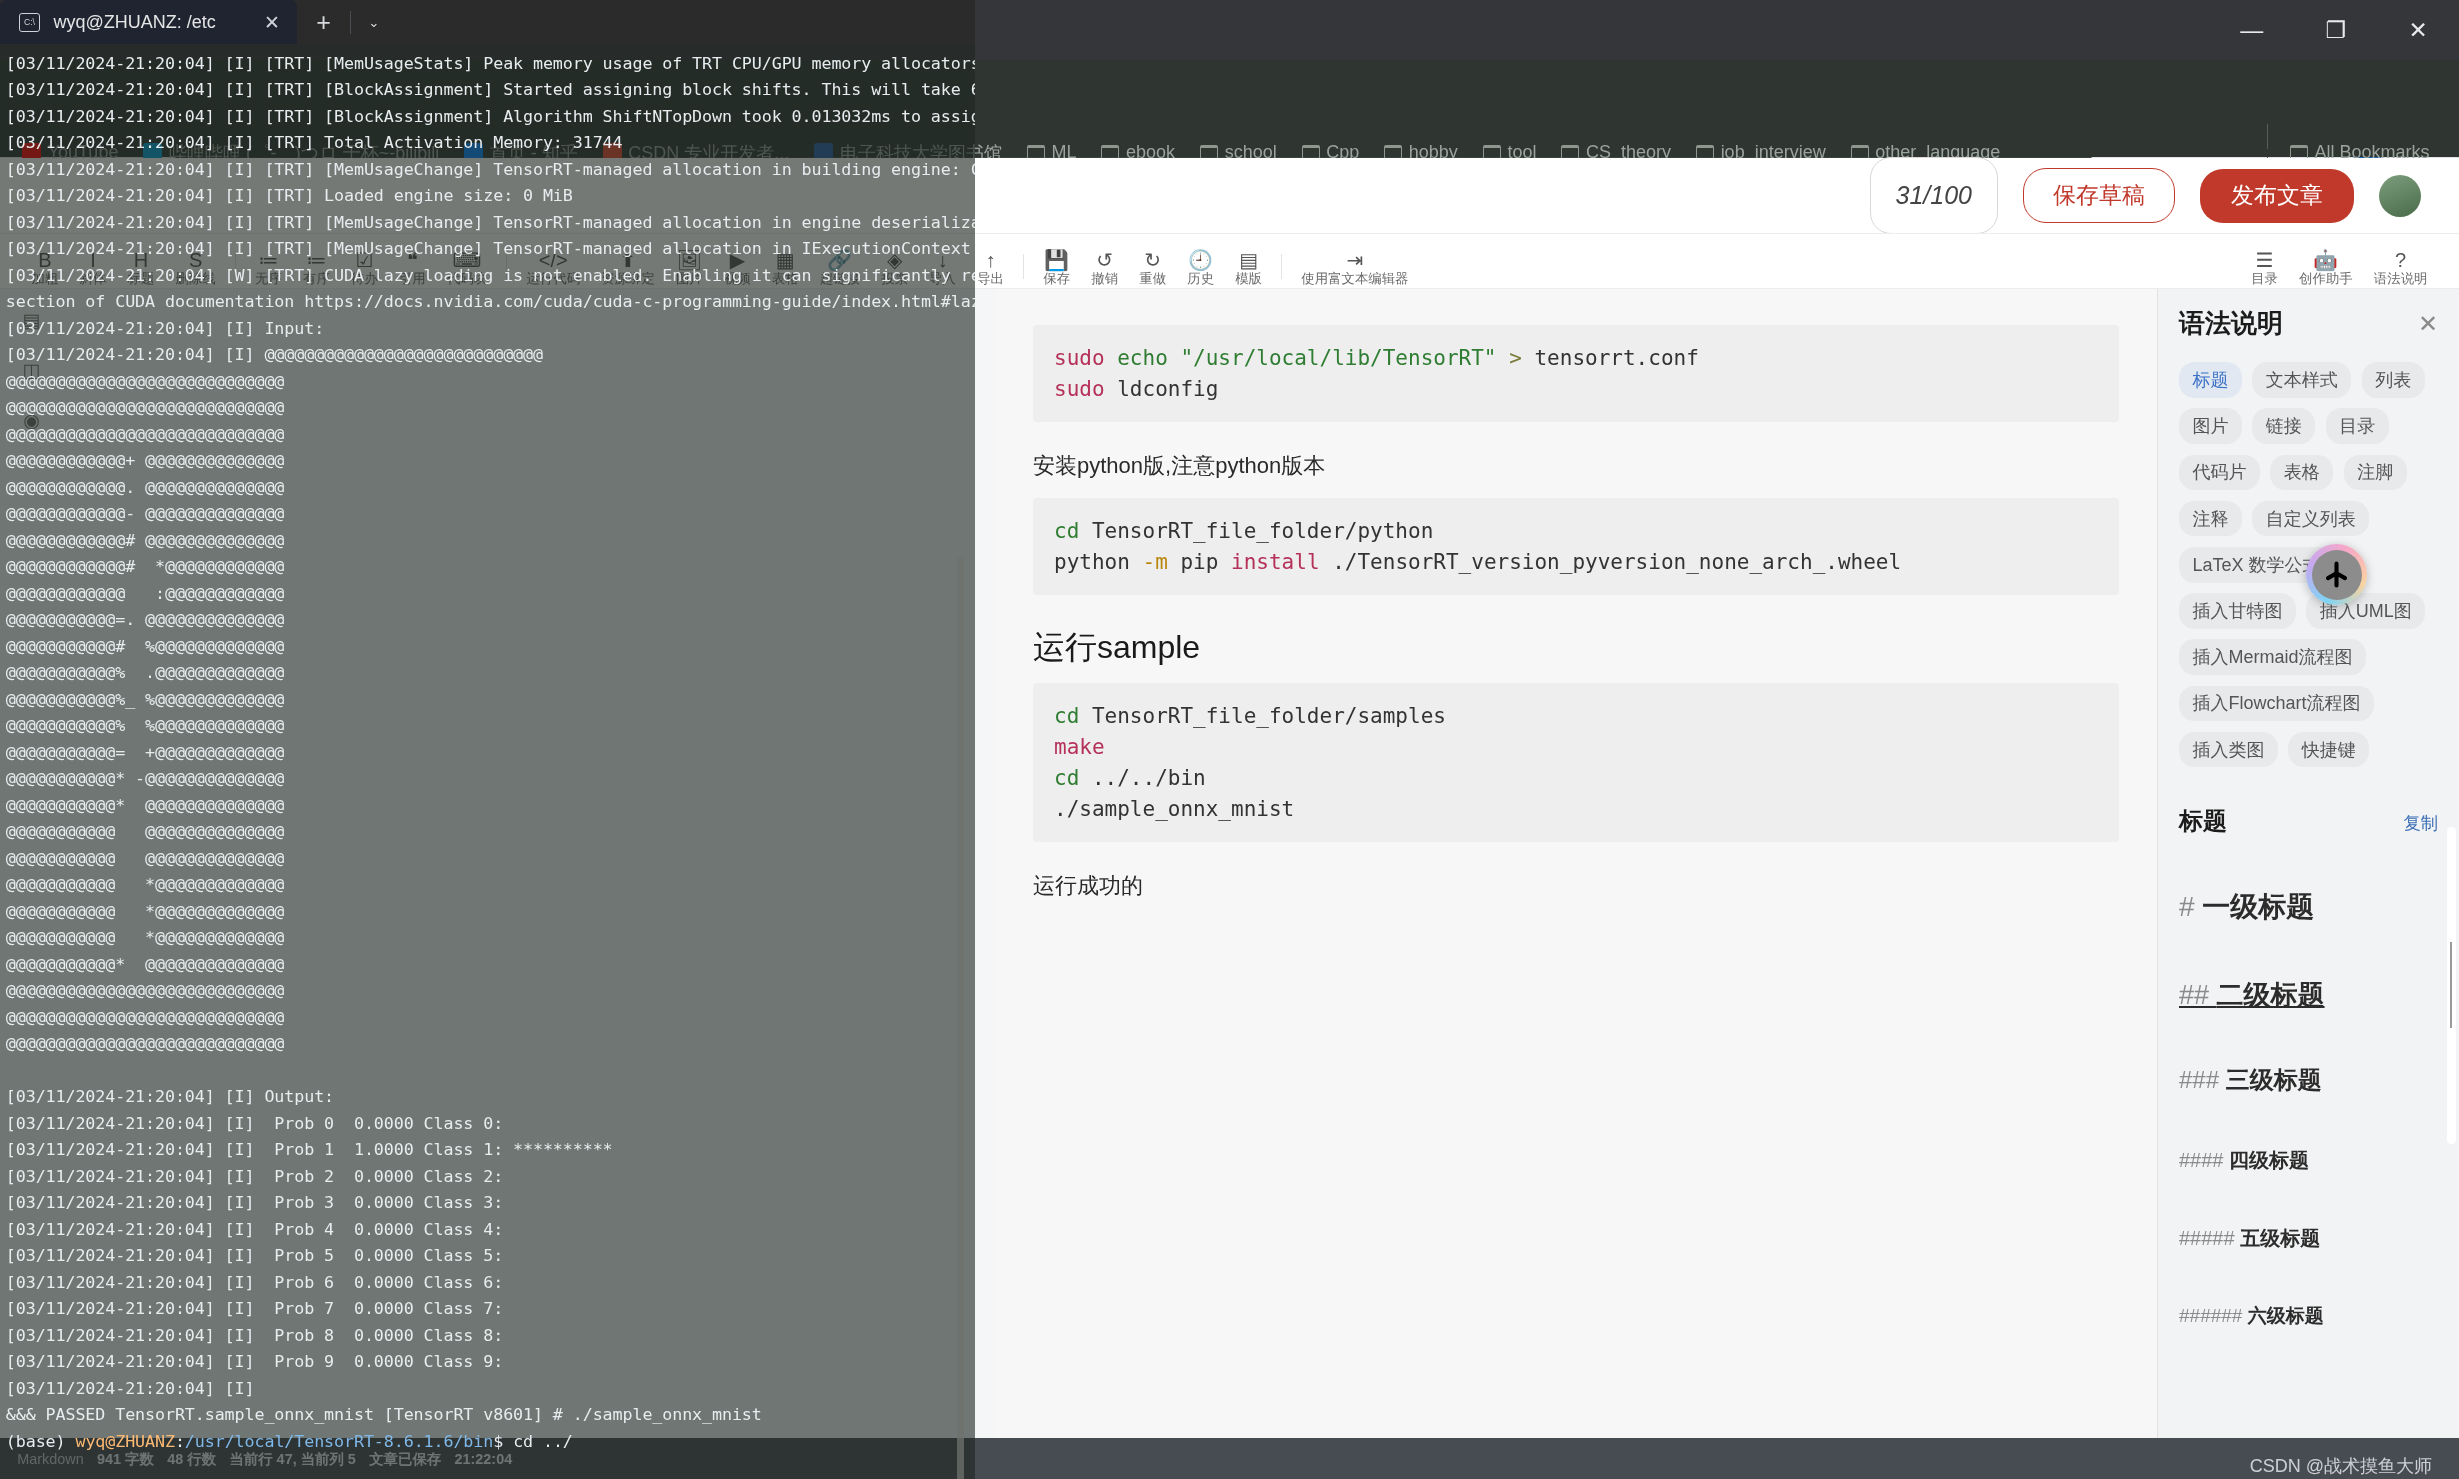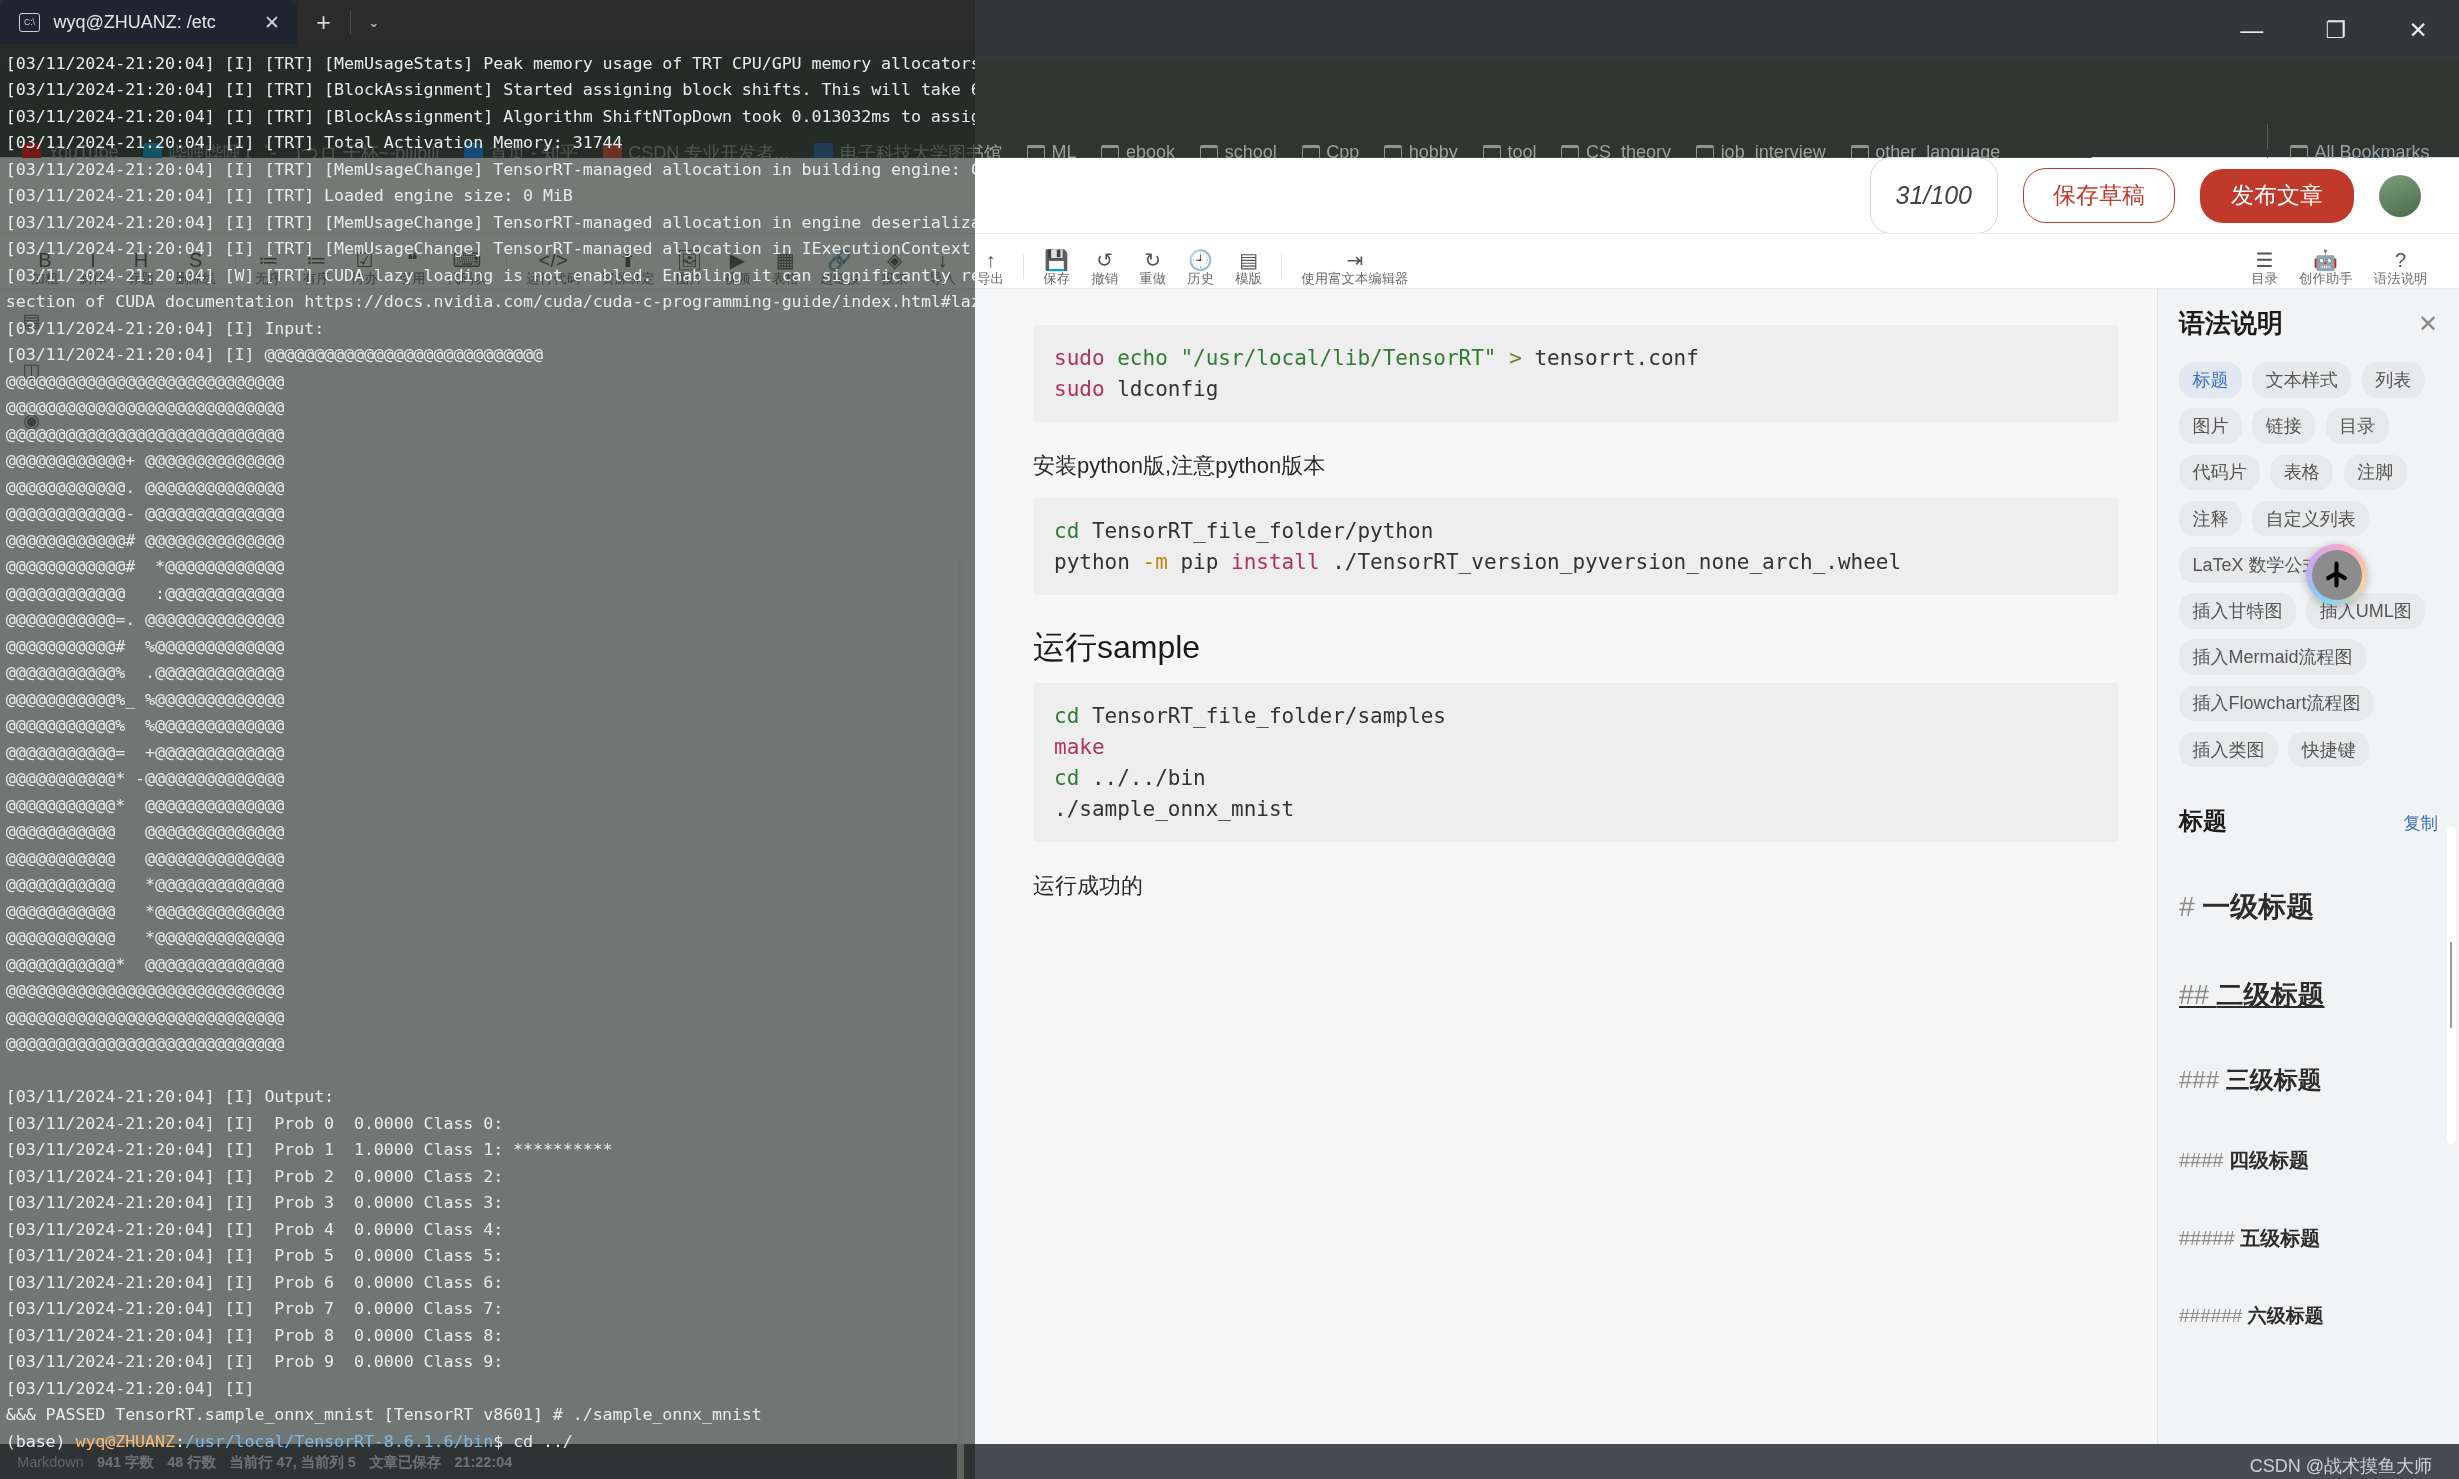--- a/index.html
+++ b/index.html
@@ -62,21 +62,21 @@
   .rp-sec-t { font-size:24px; font-weight:bold; color:#1c1c1c;}
   .rp-copy { font-size:17.3px; color:#3b6fb5;}
   .hx { margin-top:51px; color:#2c2c2c; }
   .hx .hash { color:#8a8a8a; font-weight:normal; }
   .hx1{font-size:28px;font-weight:bold;} .hx2{font-size:27px;font-weight:bold;text-decoration:underline;}
   .hx3{font-size:24px;font-weight:bold;} .hx4{font-size:20px;font-weight:bold;}
   .hx5{font-size:20px;font-weight:bold;} .hx6{font-size:19px;font-weight:bold;}
   .rp-scroll { position:absolute; right:2.9px; top:538px; width:9.6px; height:317px; background:#fff; border-radius:4.8px;}
   .rp-scroll i{ position:absolute; left:3.8px; top:115px; width:1.9px; height:86px; background:#9a9a9a;}
 
-  .cs-status { position:absolute; left:0; bottom:0; width:2459px; height:36px; background:#474b52; color:#c9ccd1; font-size:14.4px; display:flex; align-items:center; gap:13.4px; padding-left:17.3px;}
+  .cs-status { position:absolute; left:0; bottom:0; width:2459px; height:42px; background:#474b52; color:#c9ccd1; font-size:14.4px; display:flex; align-items:center; gap:13.4px; padding-left:17.3px;}
   .cs-status b { color:#eceff3; font-weight:bold; }
   .csdn-wm { position:absolute; right:27px; bottom:1.9px; color:#e4e6e9; font-size:18px; opacity:.85;}
 
   .ai-orb { position:absolute; right:92px; top:386px; width:61px; height:61px; border-radius:50%;
             background:conic-gradient(from 200deg,#7fd4f5,#c6a8f0,#f7a8c8,#f9d3a0,#7fd4f5);
             display:flex; align-items:center; justify-content:center; box-shadow:0 1.9px 9.6px rgba(0,0,0,.25);}
   .ai-orb .inner { width:50px;height:50px;border-radius:50%;background:#8c8c8c;display:flex;align-items:center;justify-content:center;}
   .ai-orb svg { width:29px; height:29px; }
 
   

